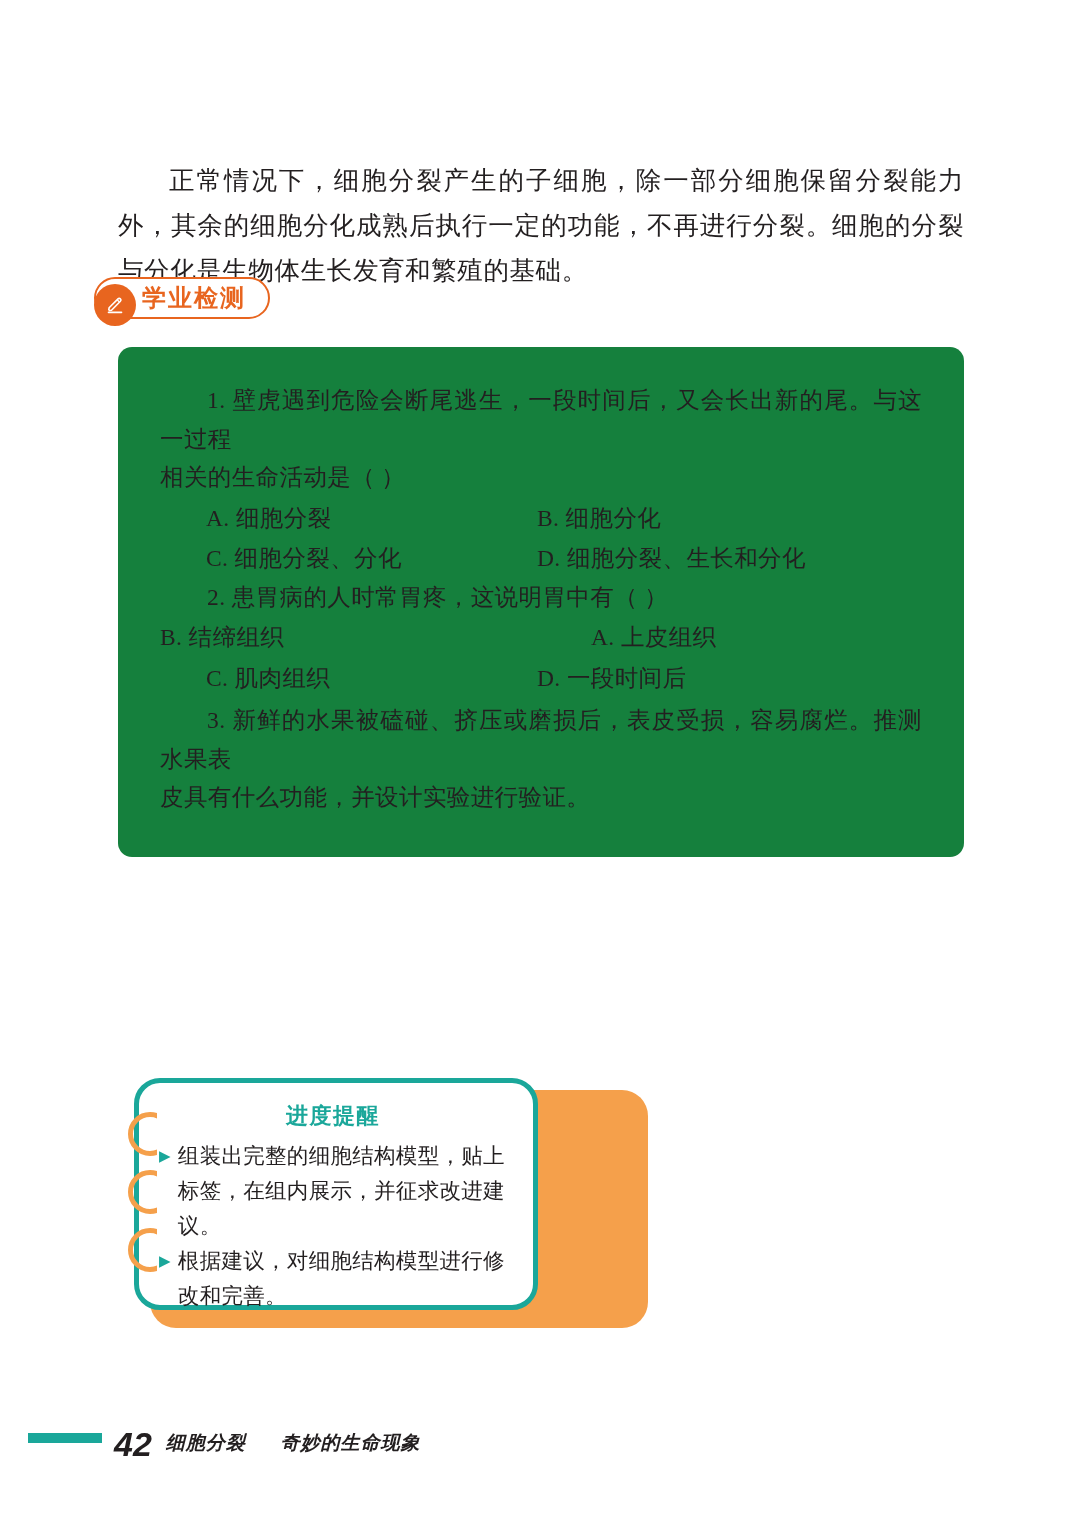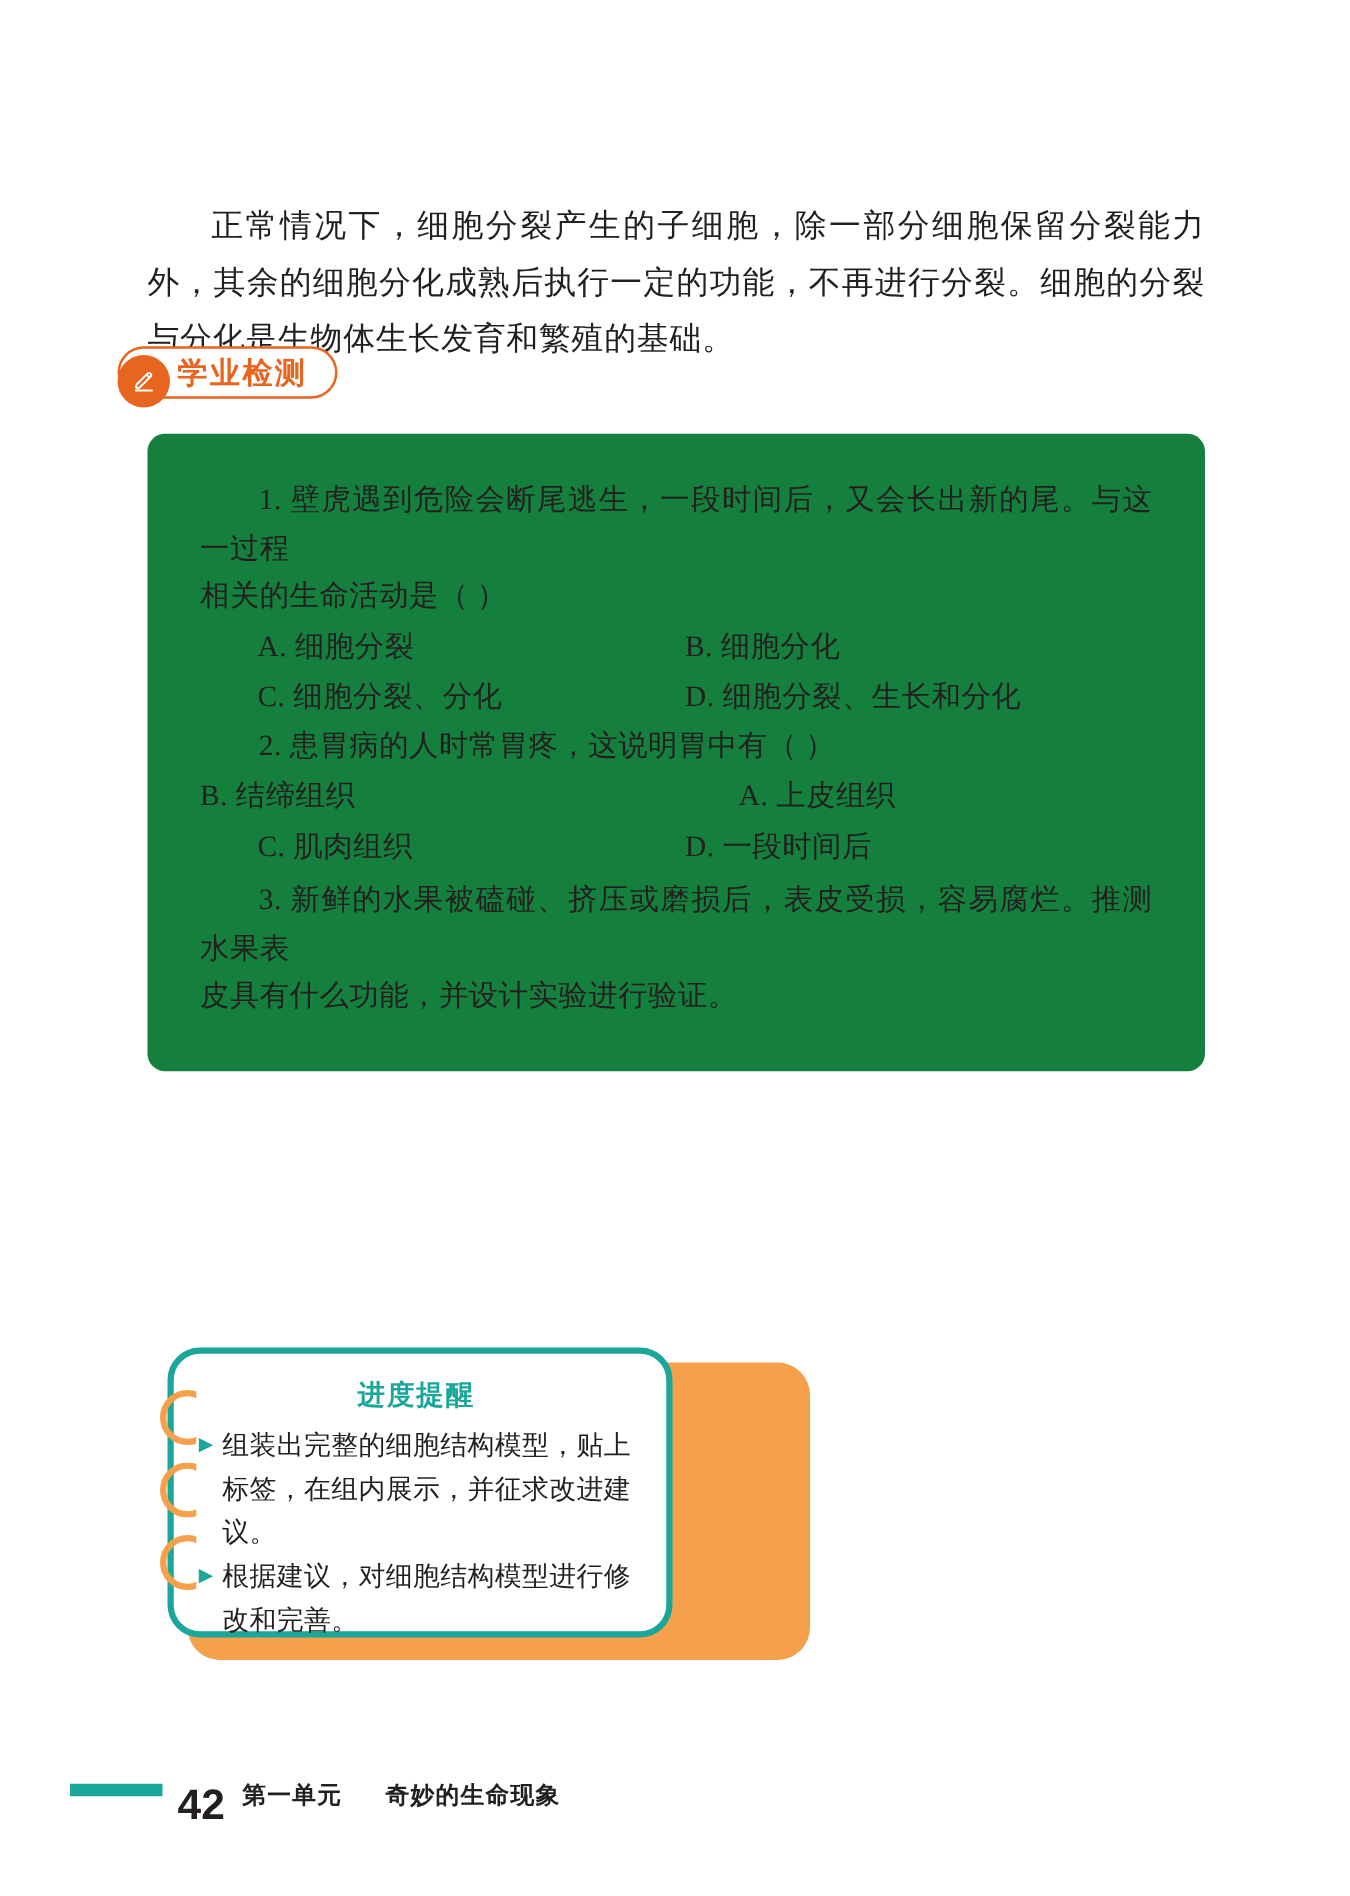--- a/index.html
+++ b/index.html
@@ -95,21 +95,20 @@
     text-align: justify;
     color: #231f20;
     margin: 0;
   }
   .q-text.cont {
     text-indent: 0;
   }
   .opt-row {
     display: flex;
     margin-top: 2px;
-    gap: 11px;
   }
   .opt {
     font-size: 23.5px;
     line-height: 38.5px;
     letter-spacing: 0.4px;
     color: #231f20;
   }
   .opt-a { width: 377px; padding-left: 46px; box-sizing: border-box; }
   .opt-b { flex: 1; }
   .gap-sm { height: 4px; }
@@ -187,24 +186,25 @@
     box-sizing: border-box;
     clip-path: inset(0 34% 0 0);
   }
   .ring.r1 { top: 0; }
   .ring.r2 { top: 58px; }
   .ring.r3 { top: 116px; }
 
   
   .footer {
     position: absolute;
-    left: 56px;
+    left: 28px;
     bottom: 56px;
     display: flex;
-    align-items: flex-start;
+    align-items: center;
+    font-style: italic;
   }
   .footer-bar {
     width: 74px;
     height: 10px;
     background: #1aa79a;
     margin-bottom: 12px;
     margin-right: 12px;
   }
   .footer-page {
     font-family: "Liberation Sans", "DejaVu Sans", sans-serif;
@@ -290,19 +290,19 @@
       <div class="ring r1"></div>
       <div class="ring r2"></div>
       <div class="ring r3"></div>
     </div>
   </div>
 
   <div class="footer">
     <div class="footer-bar"></div>
     <div class="footer-page">42</div>
     <div class="footer-unit">
-      <span>第一单元</span>
+      <span>细胞分裂</span>
       <span class="footer-sep"></span>
       <span>奇妙的生命现象</span>
     </div>
   </div>
 
 </div>
 
 </body></html>

